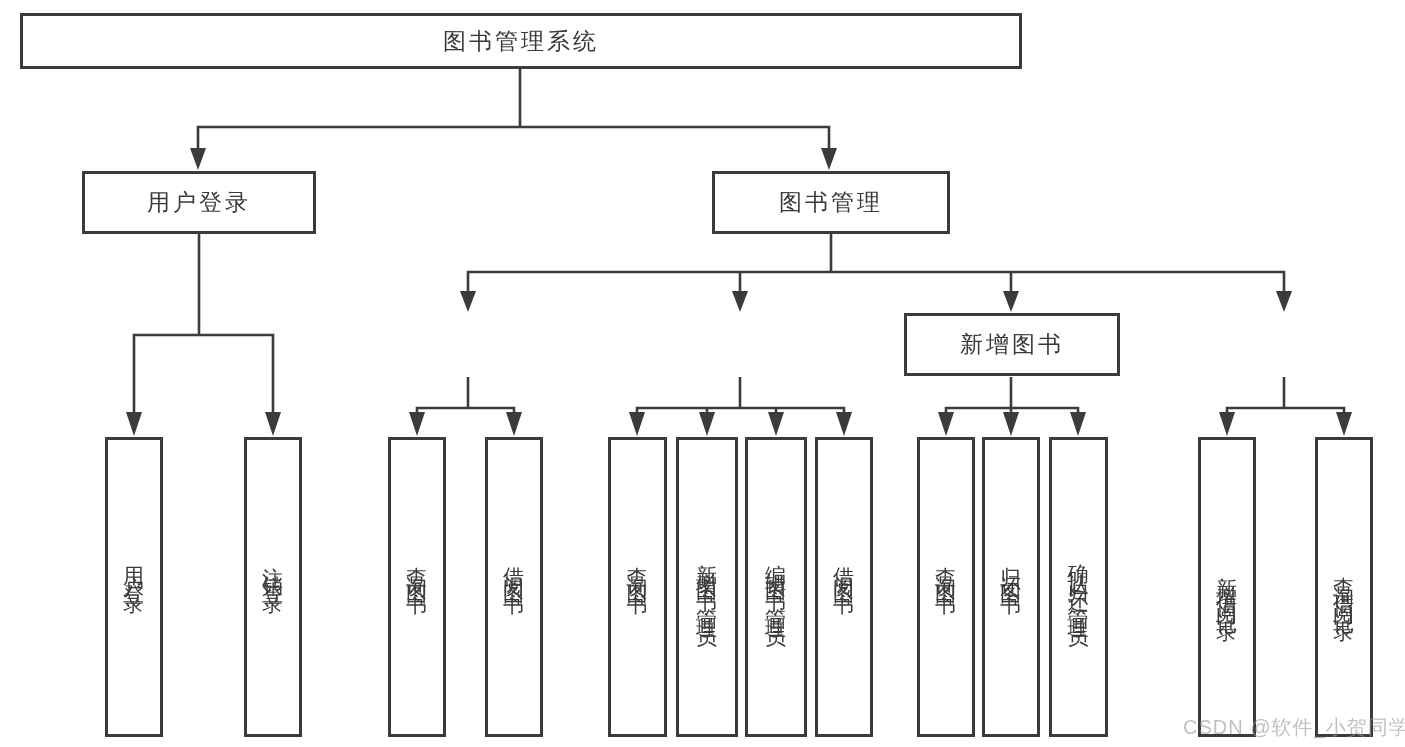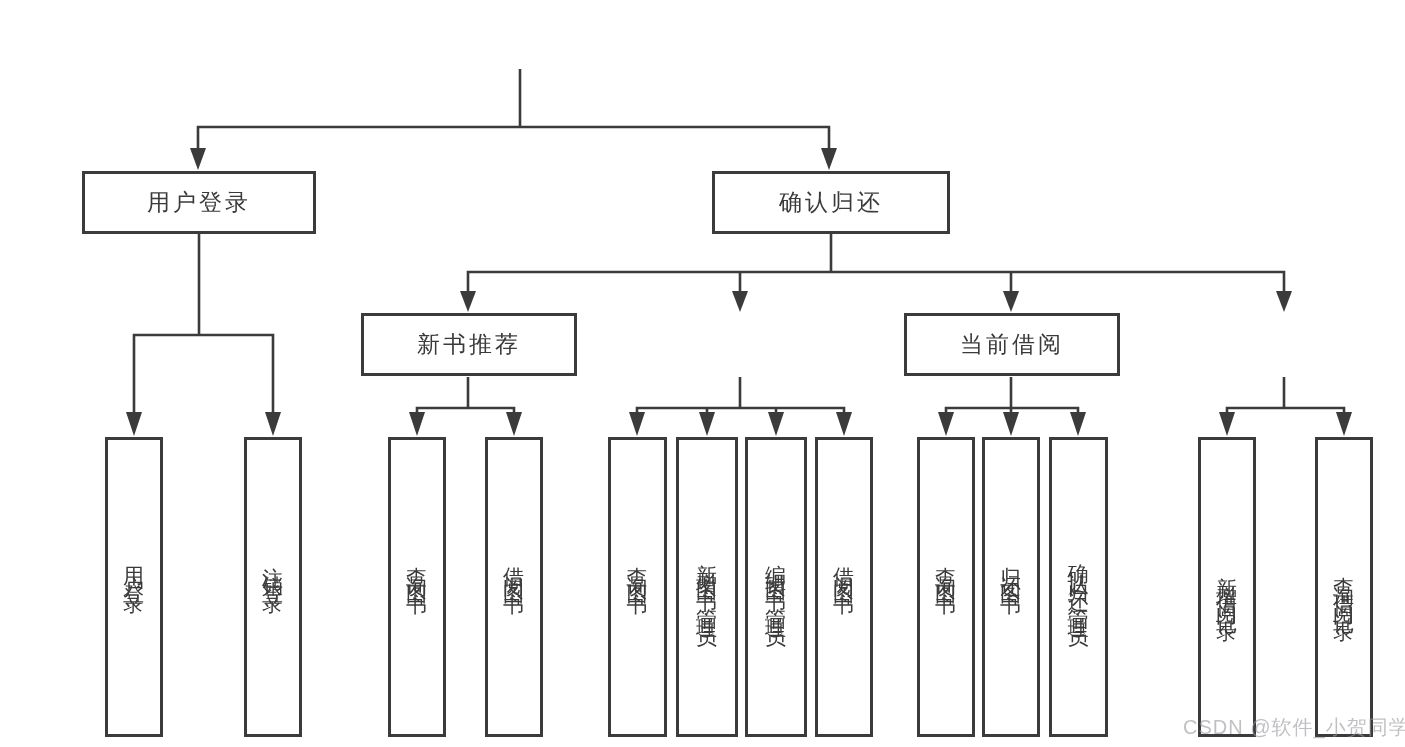--- a/index.html
+++ b/index.html
@@ -105,26 +105,26 @@
 
       <polygon points="938,412 954,412 946,436"></polygon>
       <polygon points="1003,412 1019,412 1011,436"></polygon>
       <polygon points="1070,412 1086,412 1078,436"></polygon>
 
       <polygon points="1219,412 1235,412 1227,436"></polygon>
       <polygon points="1336,412 1352,412 1344,436"></polygon>
     </g>
   </svg>
 
+  <div class="node hnode root">图书管理系统</div>
 
   <div class="node hnode lvl2" style="left:82px;top:171px;width:234px;">用户登录</div>
-  <div class="node hnode lvl2" style="left:712px;top:171px;width:238px;">确认归还</div>
+  <div class="node hnode lvl2" style="left:712px;top:171px;width:238px;">图书管理</div>
 
-  <div class="node hnode lvl3" style="left:361px;top:313px;width:216px;">新书推荐</div>
-  <div class="node hnode lvl3" style="left:904px;top:313px;width:216px;">当前借阅</div>
+  <div class="node hnode lvl3" style="left:904px;top:313px;width:216px;">新增图书</div>
 
   <div class="node leaf pad" style="left:105px;width:58px;">用户登录</div>
   <div class="node leaf pad" style="left:244px;width:58px;">注销登录</div>
 
   <div class="node leaf pad" style="left:388px;width:58px;">查询图书</div>
   <div class="node leaf pad" style="left:485px;width:58px;">借阅图书</div>
 
   <div class="node leaf pad" style="left:608px;width:59px;">查询图书</div>
   <div class="node leaf" style="left:676px;width:62px;">新增图书（管理员）</div>
   <div class="node leaf" style="left:745px;width:62px;">编辑图书（管理员）</div>

